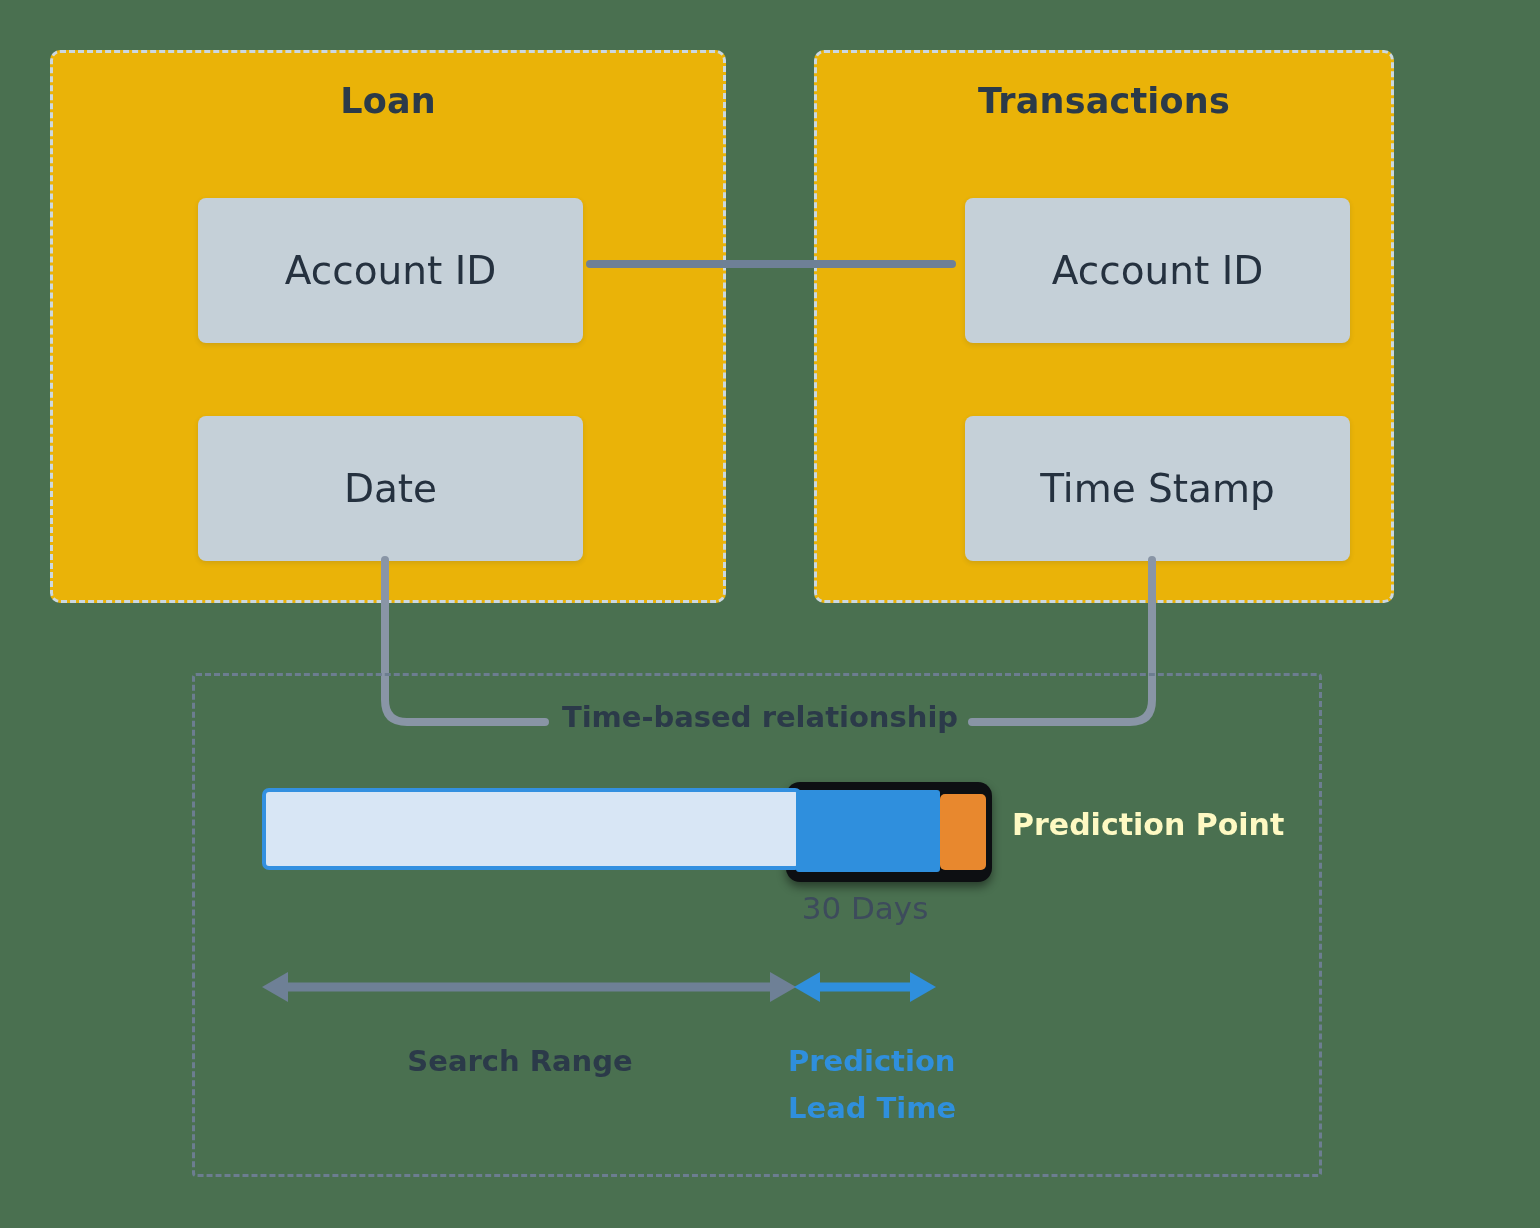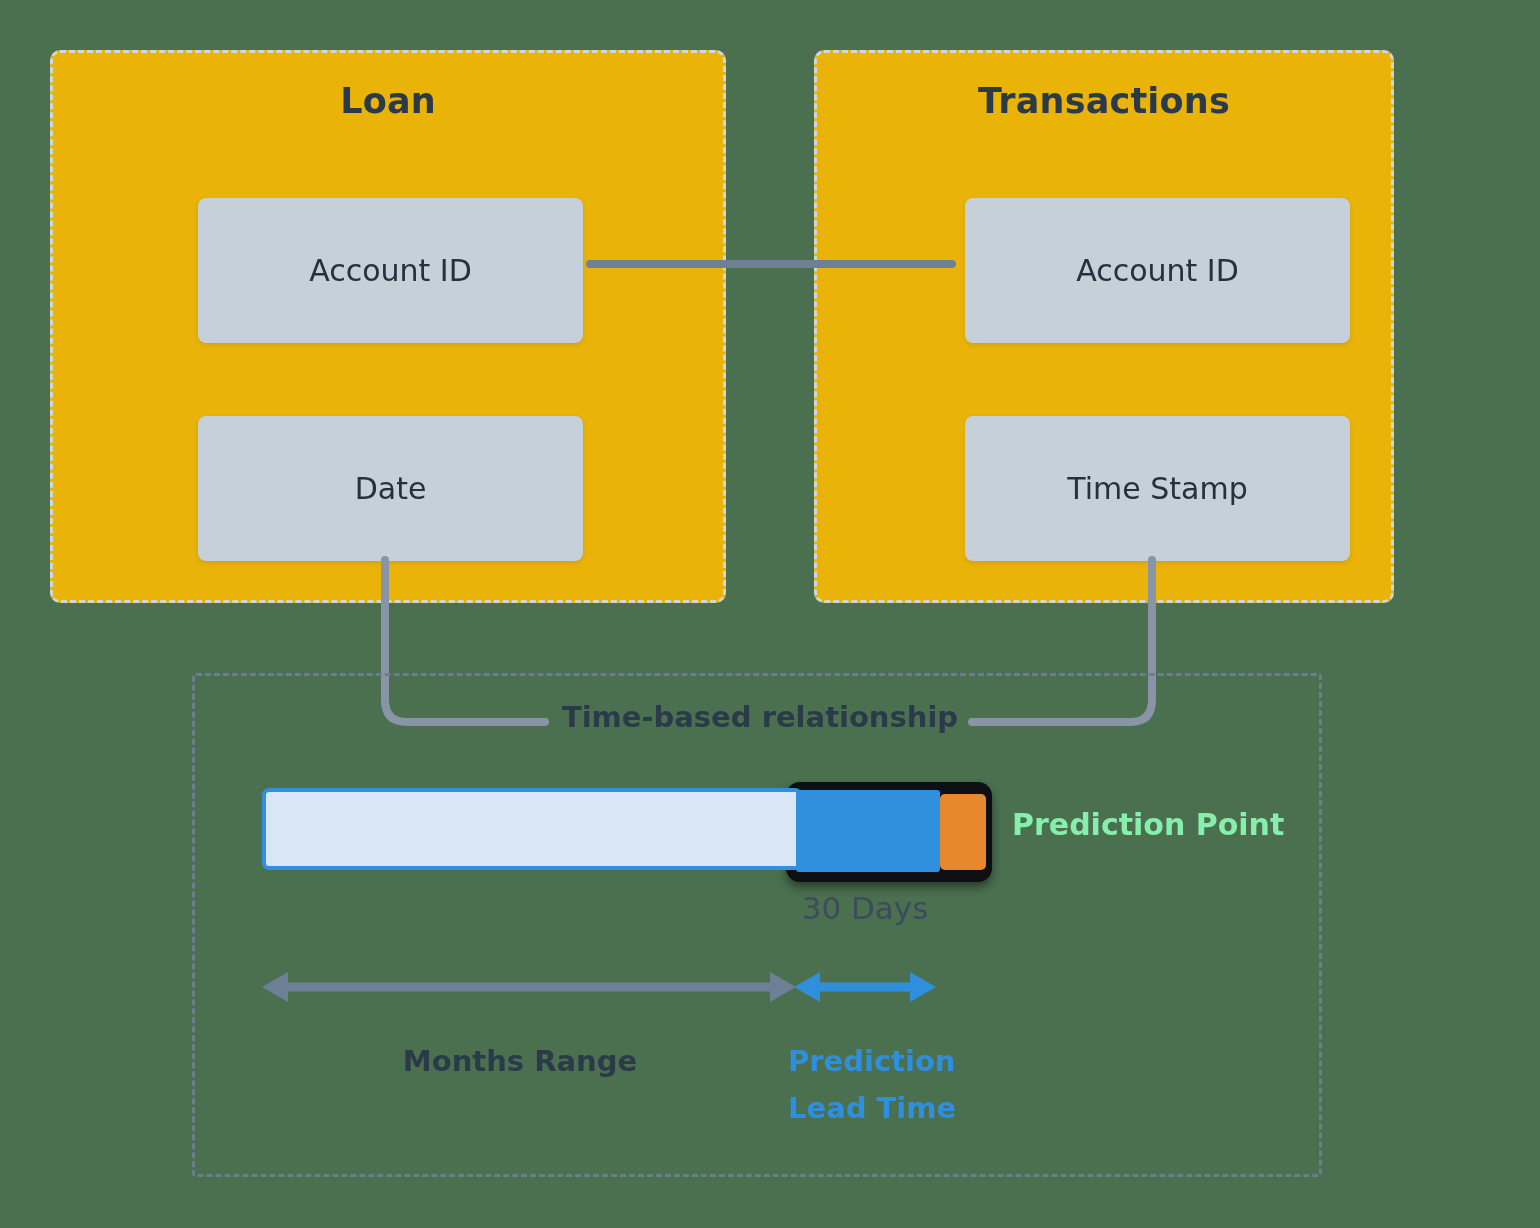--- a/index.html
+++ b/index.html
@@ -45,21 +45,21 @@
   }
 
   .field-box {
     position: absolute;
     background: #c5d0d8;
     border-radius: 8px;
     box-shadow: 0 2px 5px rgba(40,60,80,0.14);
     display: flex;
     align-items: center;
     justify-content: center;
-    font-size: 30px;
+    font-size: 39px;
     color: #25313f;
     box-sizing: border-box;
   }
   .field-box.f-top { top: 145px; }
   .field-box.f-bot { top: 363px; }
   #loan-panel .field-box        { left: 145px; width: 385px; height: 145px; }
   #transactions-panel .field-box{ left: 148px; width: 385px; height: 145px; }
 
   
   #wires {
@@ -142,21 +142,21 @@
     background: #e8882e;
     border-radius: 5px;
   }
 
   #prediction-point-label {
     position: absolute;
     left: 1012px;
     top: 807px;
     font-size: 30px;
     font-weight: bold;
-    color: #86efac;
+    color: #fef9c3;
     white-space: nowrap;
   }
 
   
   .duration-caption {
     position: absolute;
     font-size: 31px;
     color: #3d4b5c;
     white-space: nowrap;
     text-align: center;
@@ -228,19 +228,19 @@
     <div id="bar-shell"></div>
     <div id="seg-search"></div>
     <div id="seg-lead"></div>
     <div id="seg-prediction"></div>
   </div>
 
   <div id="prediction-point-label">Prediction Point</div>
 
   <div class="duration-caption" id="cap-30days">30 Days</div>
 
-  <div class="range-caption" id="cap-search-range">Months Range</div>
+  <div class="range-caption" id="cap-search-range">Search Range</div>
   <div class="range-caption" id="cap-lead-time">
     <div>Prediction</div>
     <div>Lead Time</div>
   </div>
 
 </div>
 
 </body></html>

